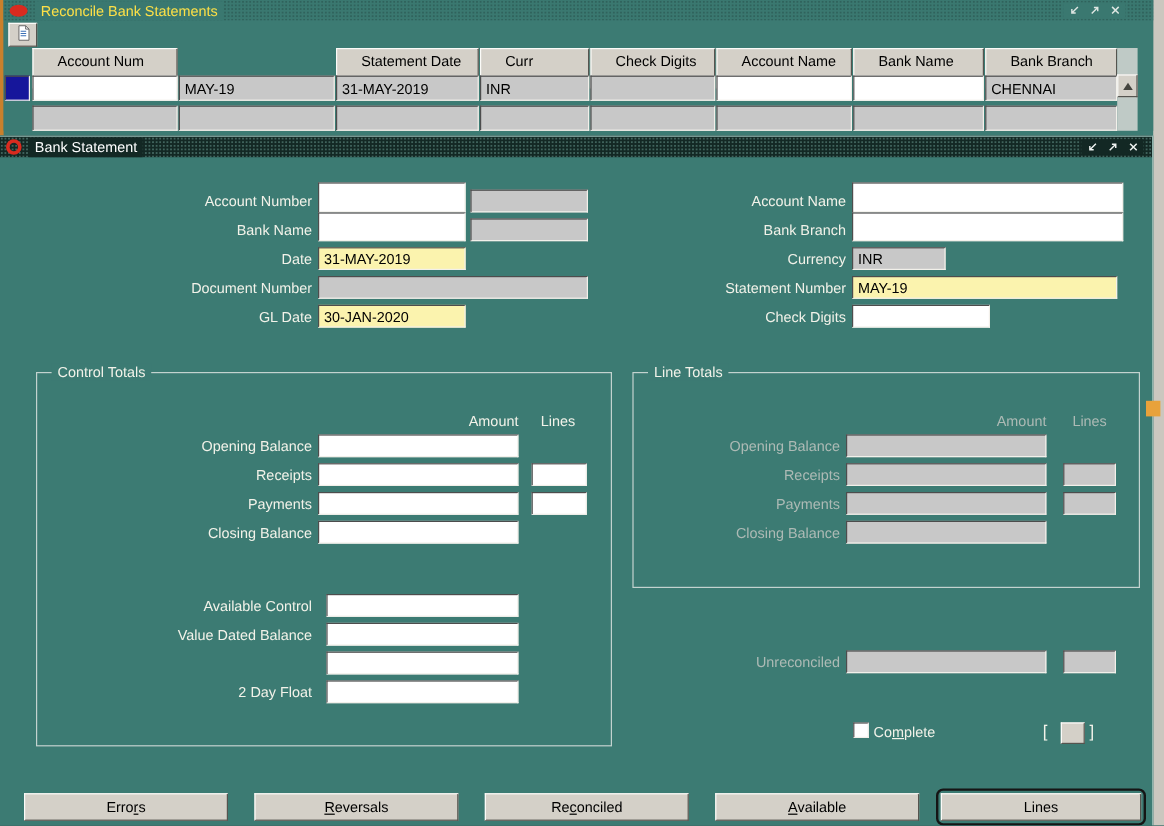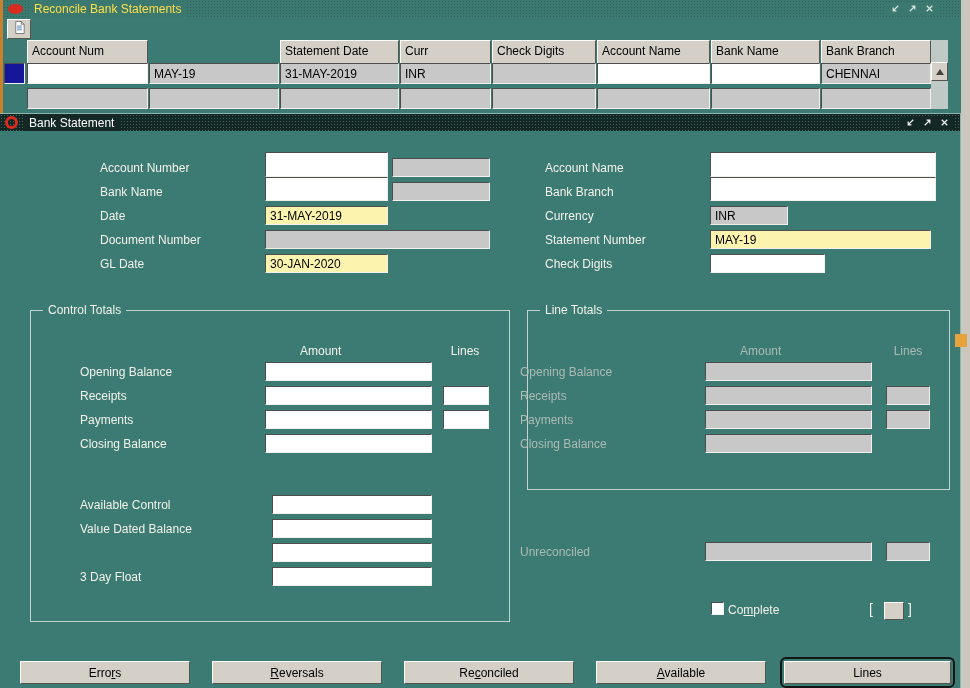--- a/index.html
+++ b/index.html
@@ -12,39 +12,39 @@
   *{margin:0;padding:0;box-sizing:border-box}
   body{font-family:"Liberation Sans",sans-serif;background:#444}
   #screen{position:relative;width:970px;height:688px;background:var(--bg-teal);overflow:hidden;font-size:12px}
   .abs{position:absolute}
   .sunken{border-top:1px solid #4D4D4D;border-left:1px solid #4D4D4D;border-bottom:1px solid #F2F0EA;border-right:1px solid #F2F0EA}
   .raised{background:var(--btn-face);border-top:1px solid #FBFBF8;border-left:1px solid #FBFBF8;border-bottom:1px solid #55544F;border-right:1px solid #55544F}
   .field{position:absolute;background:#fff;color:#000;padding:2px 4px 0;white-space:nowrap;overflow:hidden;height:19px}
   .gray{background:var(--field-gray)}
   .yellow{background:var(--field-yellow)}
   .lbl{position:absolute;color:var(--label-light);white-space:nowrap;height:15px}
-  .lbl.r{}
+  .lbl.r{text-align:right}
   .lbl.c{text-align:center}
   .lbl.dim{color:var(--label-dim)}
   .titlebar{position:absolute;left:0;right:0;display:flex;align-items:center;padding:0 5px}
   .tb-teal{top:0;height:17px;background-color:var(--titlebar-teal);
     background-image:radial-gradient(circle,rgba(0,0,0,.18) .6px,transparent .7px);background-size:3px 3px}
   .tb-dark{top:0;height:18px;background-color:var(--titlebar-dark);
     background-image:radial-gradient(circle,rgba(110,160,150,.5) .6px,transparent .7px);background-size:3px 3px;
     border-top:1px solid #8FB5AD}
   .tb-title{margin-left:6px;padding:1px 5px;white-space:nowrap}
   .tb-teal .tb-title{color:#fde047;background:var(--titlebar-teal)}
   .tb-dark .tb-title{color:#FFFFFF;background:var(--titlebar-dark)}
   .win-controls{margin-left:auto;display:flex;gap:3px;align-items:center;padding:0 2px}
   .tb-teal .win-controls{margin-right:18px;color:#DDE5E1;background:var(--titlebar-teal)}
   .tb-dark .win-controls{margin-right:2px;color:#EFF3F1;background:var(--titlebar-dark)}
   .wbtn{display:inline-flex;width:14px;height:13px;align-items:center;justify-content:center}
   .oracle-badge{width:15px;height:10px;border-radius:50%;background:#D92B1F;flex:none}
   .oracle-ring{width:13px;height:13px;border-radius:50%;border:3px solid #D92B1F;flex:none}
-  .hcell{position:absolute;top:40px;height:34px;color:#000;padding:3px 4px;white-space:nowrap;overflow:hidden}
+  .hcell{position:absolute;top:40px;height:34px;color:#000;padding:3px 20px;white-space:nowrap;overflow:hidden}
   .cell{position:absolute;top:63px;height:21px;color:#000;padding:3px 4px;white-space:nowrap;overflow:hidden}
   .cell.r2{top:88px}
   .groupbox{position:absolute;border:1px solid var(--group-border)}
   .gb-label{position:absolute;top:-8px;left:12px;background:var(--bg-teal);padding:0 5px;color:var(--label-light);white-space:nowrap}
   .form-btn{position:absolute;font-family:"Liberation Sans",sans-serif;font-size:12px;color:#000;text-align:center;cursor:default}
   .mn{text-decoration:underline}
   .focus-ring{position:absolute;border:2px solid #151515;border-radius:6px;padding:2px;background:transparent}
   .focus-ring .form-btn{position:relative;width:100%;height:100%}
   .tri-up{display:block;width:0;height:0;border-left:4px solid transparent;border-right:4px solid transparent;border-bottom:6px solid #45453F;margin:6px auto 0}
   .tool-btn{position:absolute;display:flex;align-items:center;justify-content:center;cursor:default}
@@ -189,21 +189,21 @@
 
     <div class="field sunken" style="left:265px;top:249px;width:167px"></div>
     <div class="field sunken" style="left:265px;top:273px;width:167px"></div>
     <div class="field sunken" style="left:265px;top:297px;width:167px"></div>
     <div class="field sunken" style="left:265px;top:321px;width:167px"></div>
     <div class="field sunken" style="left:443px;top:273px;width:46px"></div>
     <div class="field sunken" style="left:443px;top:297px;width:46px"></div>
 
     <div class="lbl r" style="left:80px;top:385px;width:180px">Available Control</div>
     <div class="lbl r" style="left:80px;top:409px;width:180px">Value Dated Balance</div>
-    <div class="lbl r" style="left:80px;top:457px;width:180px">3 Day Float</div>
+    <div class="lbl r" style="left:80px;top:457px;width:180px">2 Day Float</div>
 
     <div class="field sunken" style="left:272px;top:382px;width:160px"></div>
     <div class="field sunken" style="left:272px;top:406px;width:160px"></div>
     <div class="field sunken" style="left:272px;top:430px;width:160px"></div>
     <div class="field sunken" style="left:272px;top:454px;width:160px"></div>
 
     <div class="groupbox" style="left:527px;top:197px;width:423px;height:180px">
       <span class="gb-label">Line Totals</span>
     </div>
     <div class="lbl r dim" style="left:740px;top:231px;width:132px">Amount</div>

